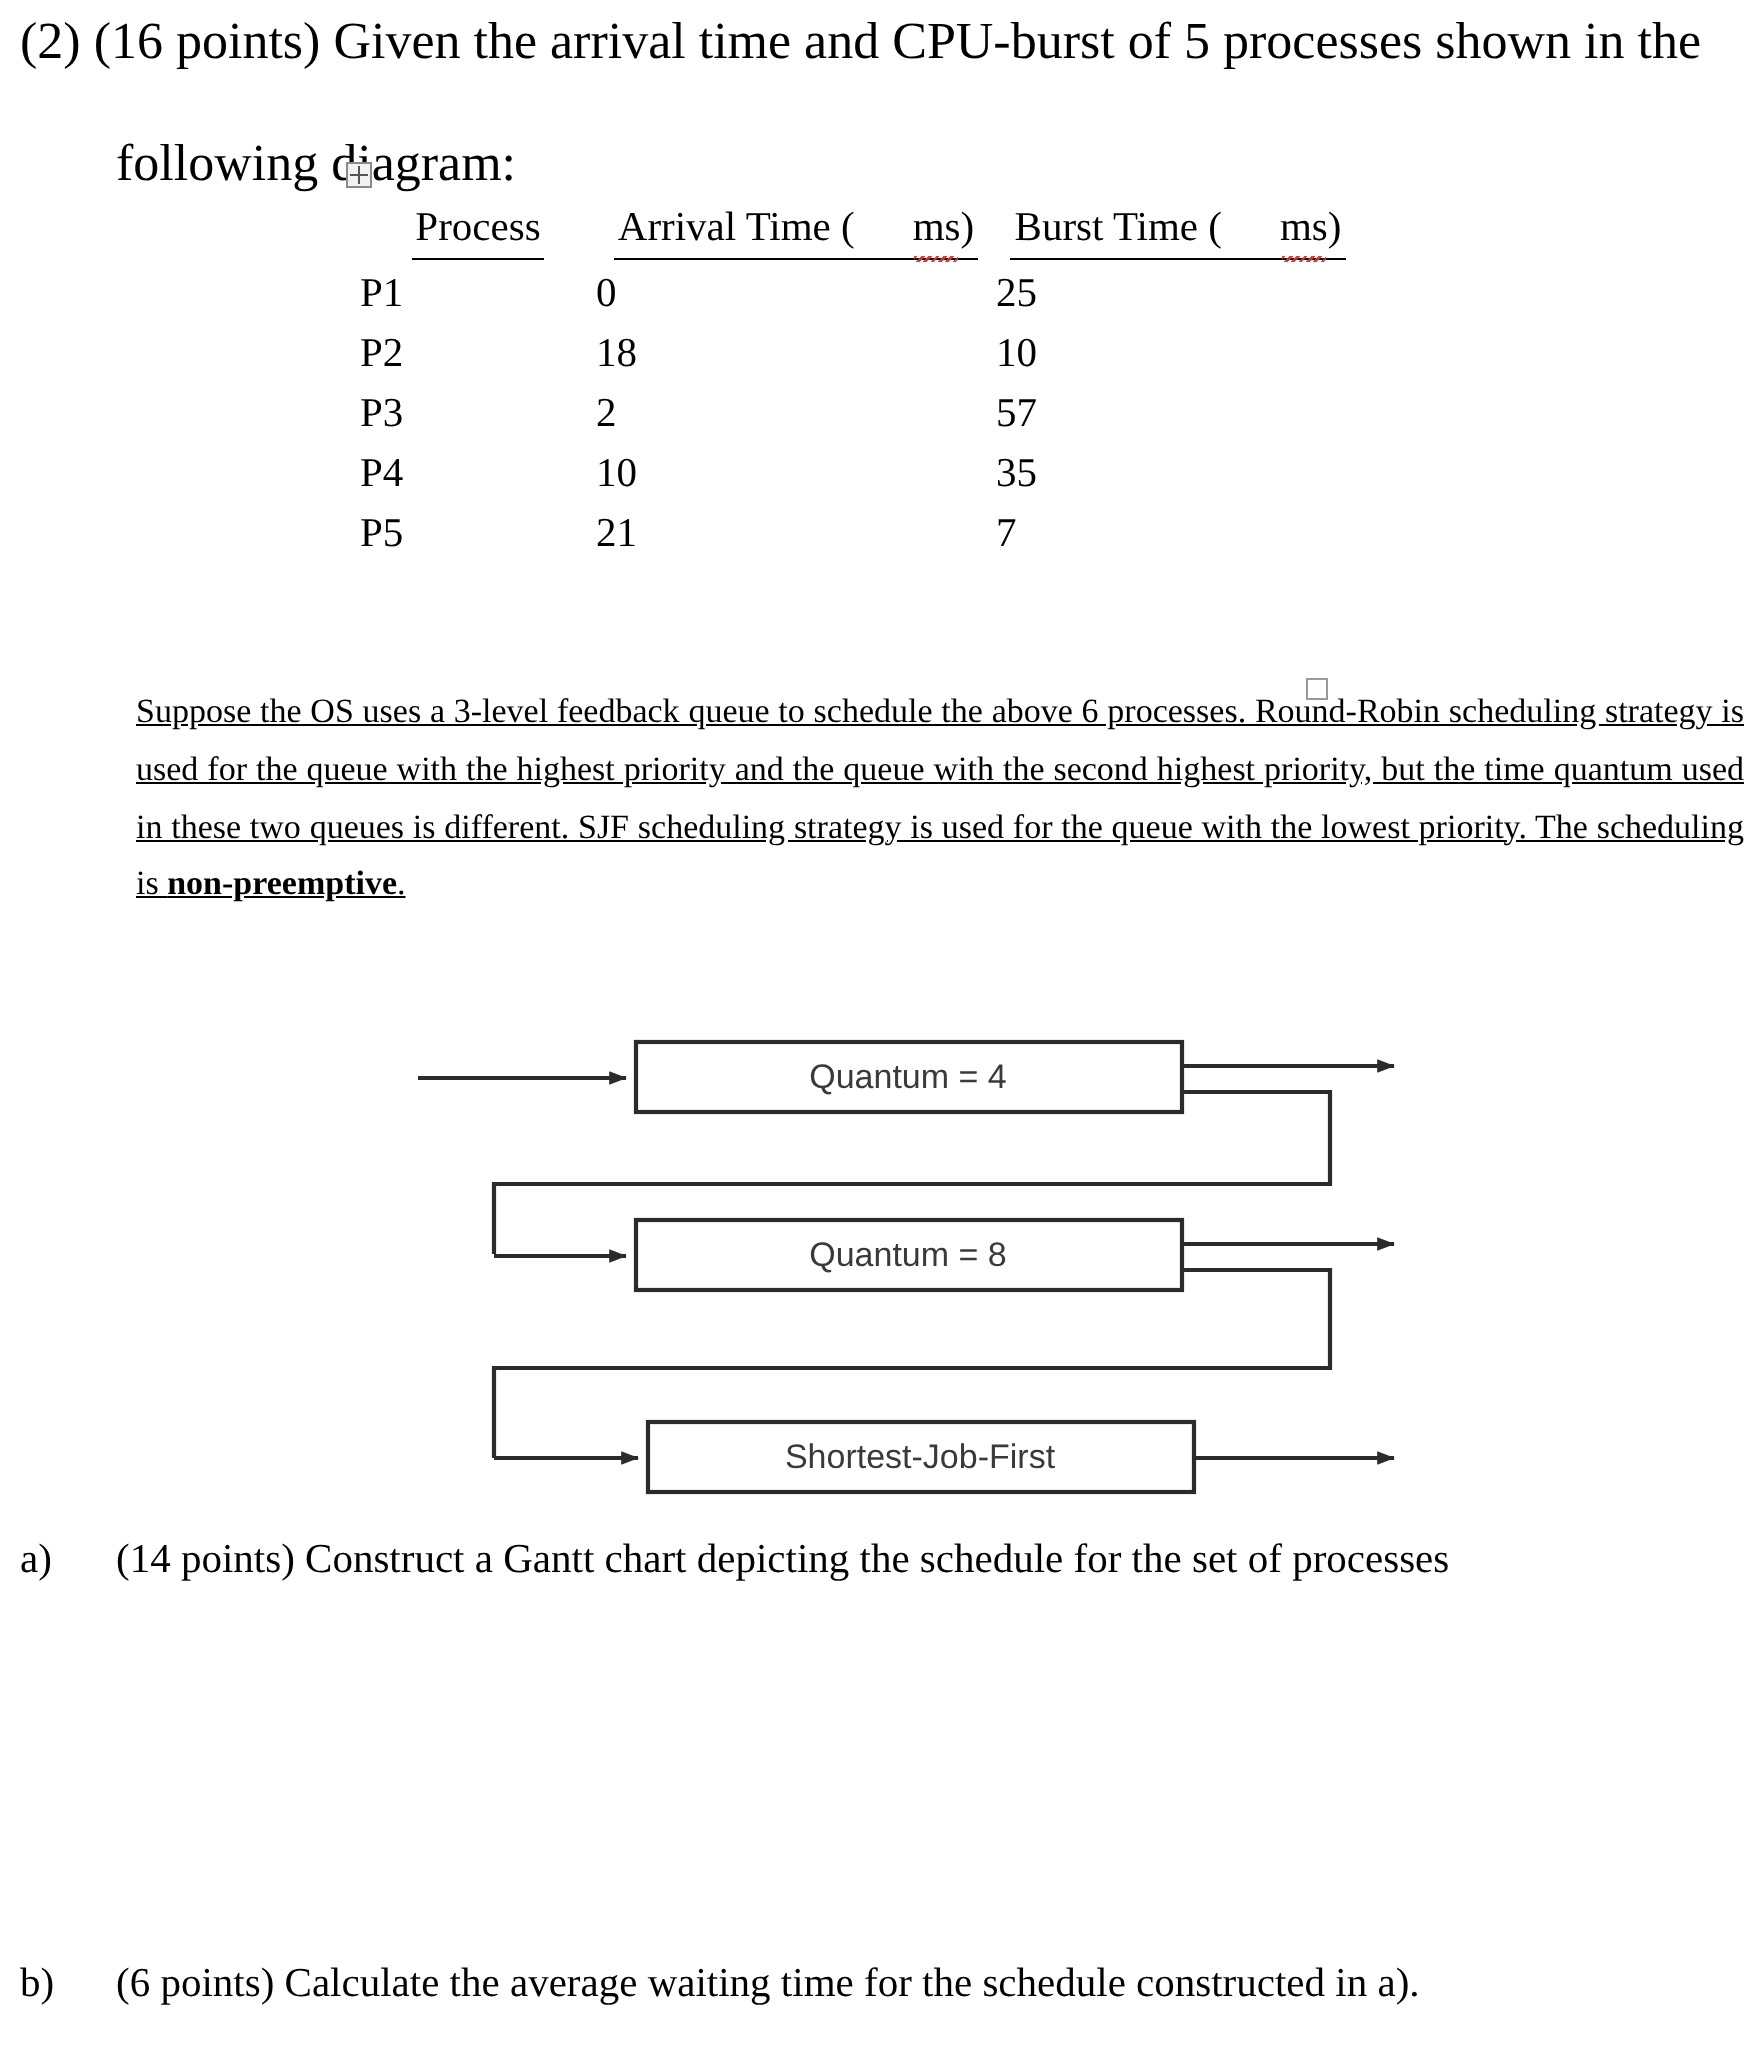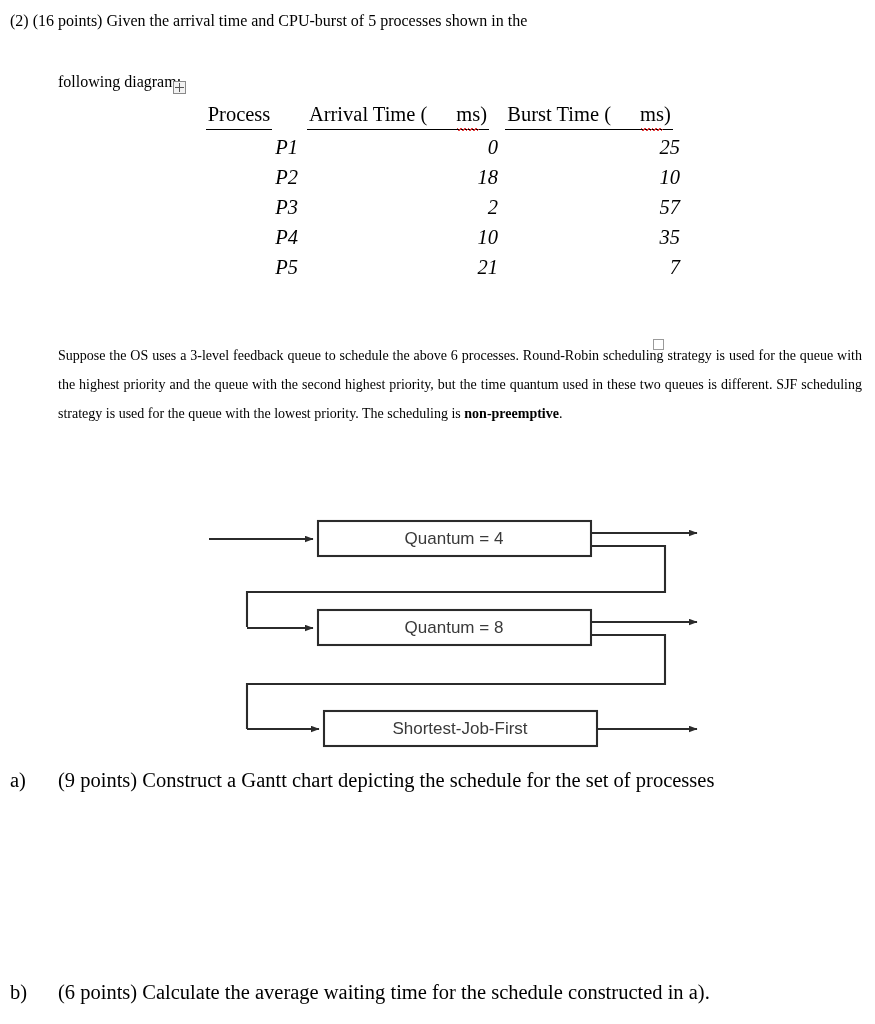--- a/index.html
+++ b/index.html
@@ -22,21 +22,21 @@
   }
 
   
   .q-block {
     position: absolute;
     left: 10px;
     top: 6px;
     width: 855px;
   }
   .q-line {
-    font-size: 16px;
+    font-size: 26px;
     line-height: 29px;
     white-space: nowrap;
   }
   .q-line.indent {
     padding-left: 48px;
     margin-top: 32px;
   }
 
   
   .table-wrap {
@@ -95,40 +95,40 @@
     position: absolute;
     left: 1px;
     right: 1px;
     bottom: -3px;
     height: 3px;
     background-image:
       repeating-linear-gradient(135deg, #e03030 0 1.3px, transparent 1.3px 2.6px);
     opacity: .95;
   }
   table.proc td {
-    text-align: right;
+    text-align: left;
     line-height: 30px;
     padding: 0;
     white-space: nowrap;
-    font-style: italic;
   }
   .col-proc { width: 118px; }
   .col-arr  { width: 200px; }
   .col-burst{ width: 182px; }
 
   
   .para {
     position: absolute;
-    left: 58px;
+    left: 68px;
     top: 342px;
     width: 804px;
-    font-size: 14px;
+    font-size: 17px;
     line-height: 28.8px;
     text-align: justify;
     text-justify: inter-word;
+    text-decoration: underline;
   }
   .para b { font-weight: bold; }
 
   .anchor-sq {
     position: absolute;
     left: 653px;
     top: 339px;
     width: 11px;
     height: 11px;
     border: 1.2px solid #9a9a9a;
@@ -270,21 +270,21 @@
 
       <text class="dg-label" x="454" y="44" text-anchor="middle">Quantum = 4</text>
       <text class="dg-label" x="454" y="133" text-anchor="middle">Quantum =  8</text>
       <text class="dg-label" x="460" y="234" text-anchor="middle">Shortest-Job-First</text>
     </svg>
   </div>
 
   <div class="part" id="part-a">
     <span class="marker">a)</span>
     <div class="body">
-      <div>(9 points) Construct a Gantt chart depicting the schedule for the set of processes</div>
+      <div>(14 points) Construct a Gantt chart depicting the schedule for the set of processes</div>
     </div>
   </div>
 
   <div class="part" id="part-b">
     <span class="marker">b)</span>
     <div class="body">
       <div class="l2">(6 points) Calculate the average waiting time for the schedule constructed in a).</div>
     </div>
   </div>
 

